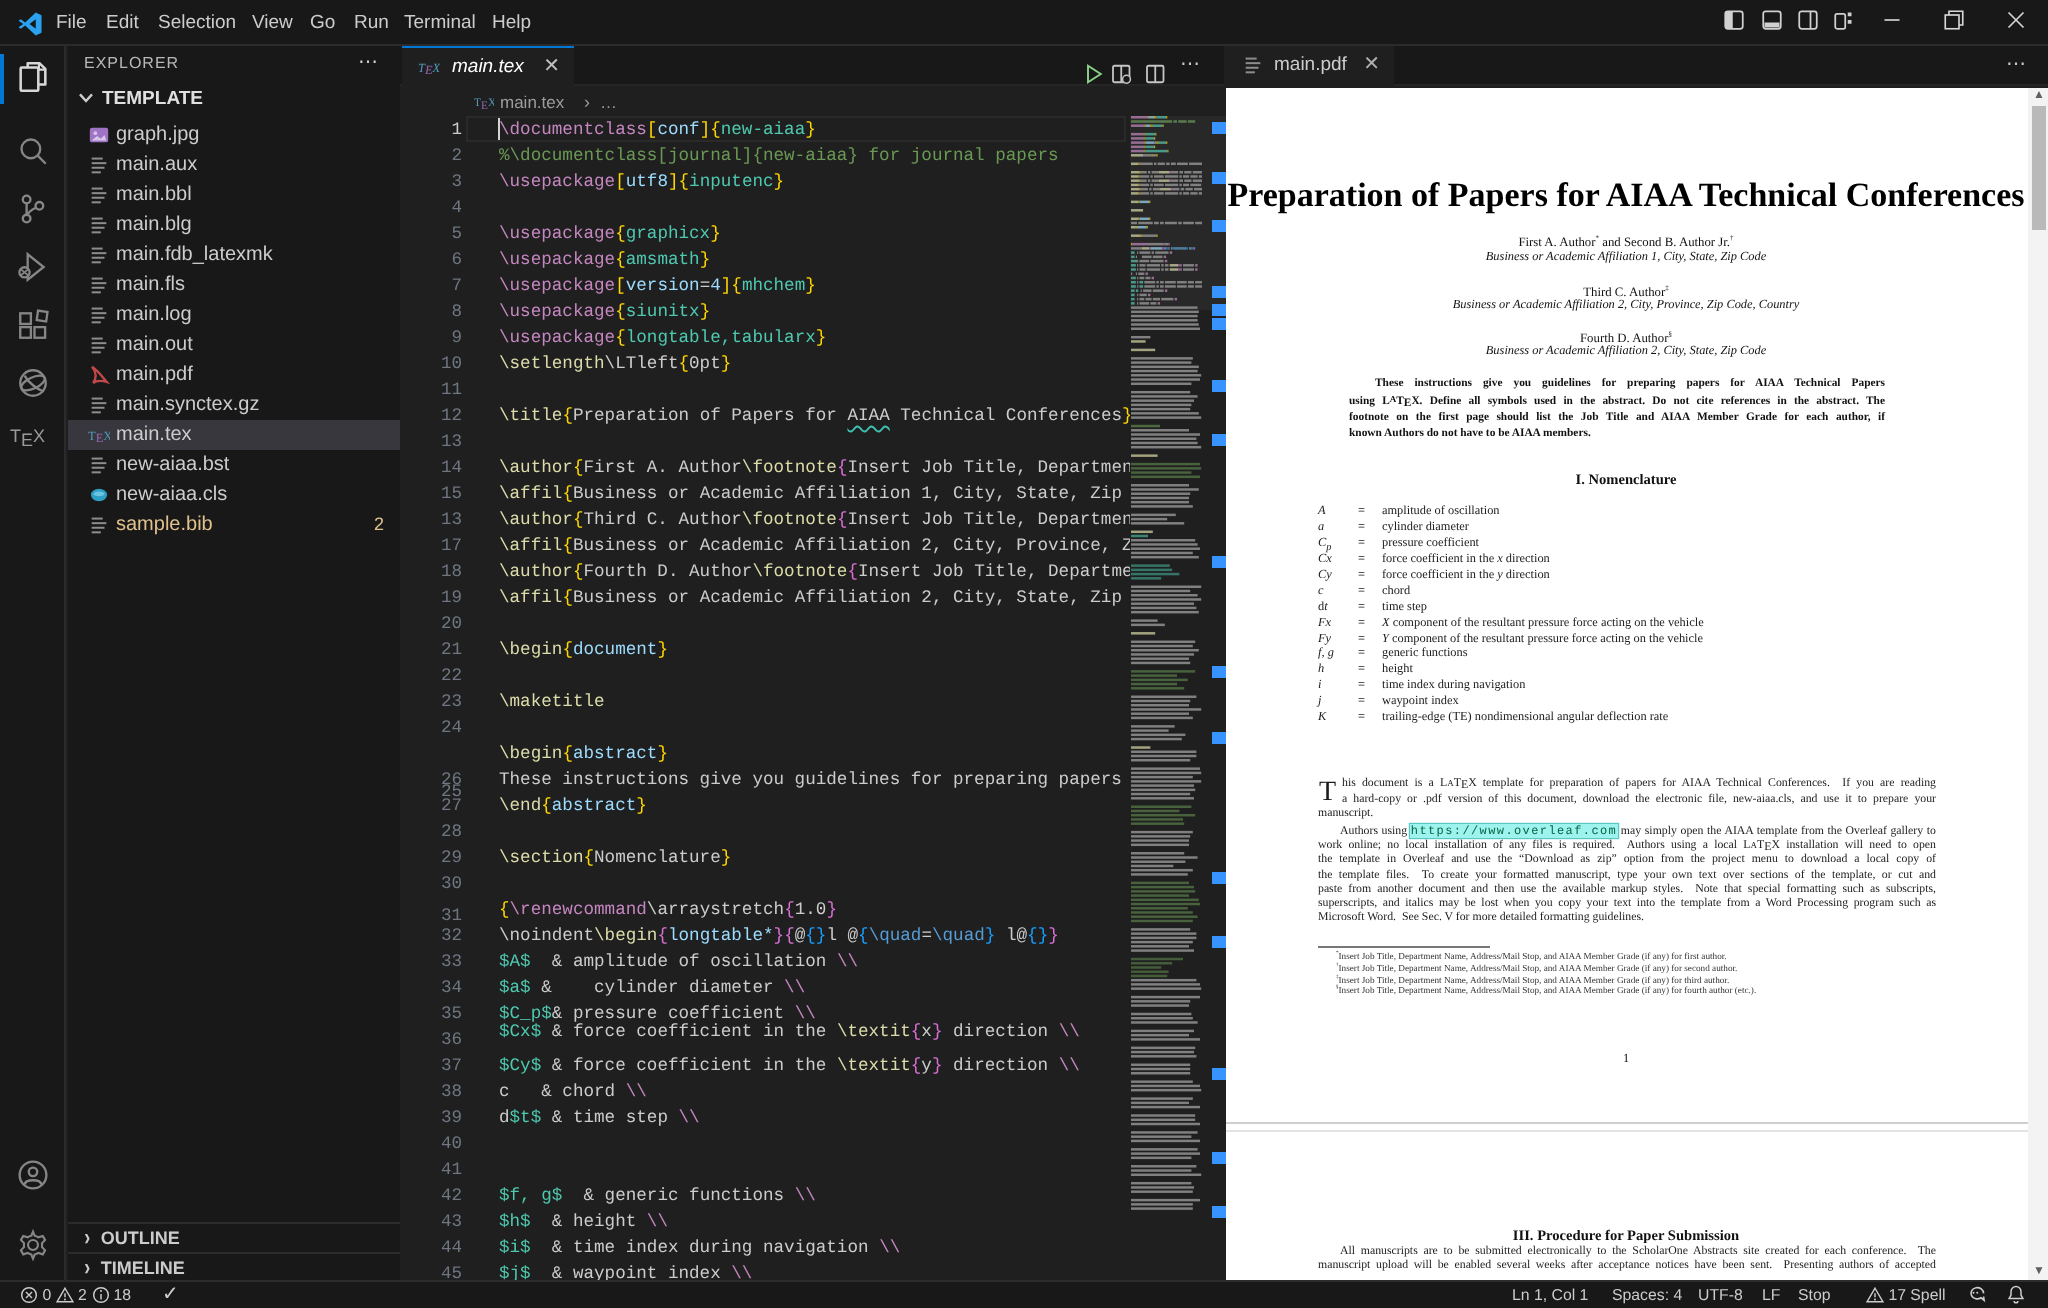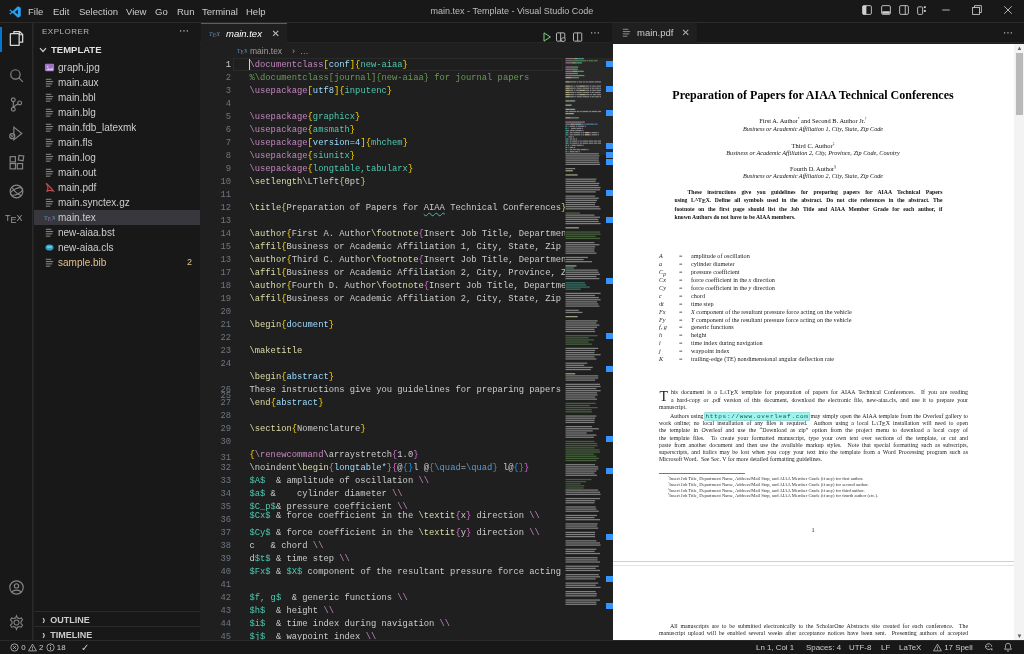--- a/index.html
+++ b/index.html
@@ -74,21 +74,20 @@
       <path fill="#29a3f1" d="M74 2 L30 44 L12 30 L2 36 L22 50 L2 64 L12 70 L30 56 L74 98 L98 86 L98 14 Z M74 30 L74 70 L48 50 Z"></path>
     </svg>
  <span class="menu" style="left:28px">File</span>
  <span class="menu" style="left:53px">Edit</span>
  <span class="menu" style="left:79px">Selection</span>
  <span class="menu" style="left:126px">View</span>
  <span class="menu" style="left:155px">Go</span>
  <span class="menu" style="left:177px">Run</span>
  <span class="menu" style="left:202px">Terminal</span>
  <span class="menu" style="left:246px">Help</span>
- <span id="wtitle">main.tex - Template - Visual Studio Code</span>
  <svg class="wbtn" style="left:862px;top:5px" width="10" height="10" viewBox="0 0 16 16">
       <rect x="1" y="1" width="14" height="14" rx="2" fill="none" stroke="#d0d0d0" stroke-width="1.4"></rect>
       <rect x="1" y="1" width="6" height="14" rx="1" fill="#d0d0d0"></rect>
     </svg>
  <svg class="wbtn" style="left:881px;top:5px" width="10" height="10" viewBox="0 0 16 16">
       <rect x="1" y="1" width="14" height="14" rx="2" fill="none" stroke="#d0d0d0" stroke-width="1.4"></rect>
       <rect x="2" y="10" width="12" height="4" fill="#d0d0d0"></rect>
     </svg>
  <svg class="wbtn" style="left:899px;top:5px" width="10" height="10" viewBox="0 0 16 16">
       <rect x="1" y="1" width="14" height="14" rx="2" fill="none" stroke="#d0d0d0" stroke-width="1.4"></rect>
@@ -401,21 +400,20 @@
 <div class="cl" style="top:443px"><span class="tl">$C_p$</span><span class="wh">&amp;&nbsp;pressure&nbsp;coefficient&nbsp;</span><span class="pk">\\</span></div>
 <div class="ln" style="top:456px">36</div>
 <div class="cl" style="top:452px"><span class="tl">$Cx$</span><span class="wh">&nbsp;&amp;&nbsp;force&nbsp;coefficient&nbsp;in&nbsp;the&nbsp;</span><span class="yl">\textit</span><span class="o2">{</span><span class="wh">x</span><span class="o2">}</span><span class="wh">&nbsp;direction&nbsp;</span><span class="pk">\\</span></div>
 <div class="ln" style="top:469px">37</div>
 <div class="cl" style="top:469px"><span class="tl">$Cy$</span><span class="wh">&nbsp;&amp;&nbsp;force&nbsp;coefficient&nbsp;in&nbsp;the&nbsp;</span><span class="yl">\textit</span><span class="o2">{</span><span class="wh">y</span><span class="o2">}</span><span class="wh">&nbsp;direction&nbsp;</span><span class="pk">\\</span></div>
 <div class="ln" style="top:482px">38</div>
 <div class="cl" style="top:482px"><span class="wh">c&nbsp;&nbsp;&nbsp;&amp;&nbsp;chord&nbsp;</span><span class="pk">\\</span></div>
 <div class="ln" style="top:495px">39</div>
 <div class="cl" style="top:495px"><span class="wh">d</span><span class="tl">$t$</span><span class="wh">&nbsp;&amp;&nbsp;time&nbsp;step&nbsp;</span><span class="pk">\\</span></div>
 <div class="ln" style="top:508px">40</div>
-<div class="cl" style="top:508px"><span class="tl">$Fx$</span><span class="wh">&nbsp;&amp;&nbsp;</span><span class="tl">$X$</span><span class="wh">&nbsp;component&nbsp;of&nbsp;the&nbsp;resultant&nbsp;pressure&nbsp;force&nbsp;acting</span></div>
 <div class="ln" style="top:521px">41</div>
 <div class="ln" style="top:534px">42</div>
 <div class="cl" style="top:534px"><span class="tl">$f,&nbsp;g$</span><span class="wh">&nbsp;&nbsp;&amp;&nbsp;generic&nbsp;functions&nbsp;</span><span class="pk">\\</span></div>
 <div class="ln" style="top:547px">43</div>
 <div class="cl" style="top:547px"><span class="tl">$h$</span><span class="wh">&nbsp;&nbsp;&amp;&nbsp;height&nbsp;</span><span class="pk">\\</span></div>
 <div class="ln" style="top:560px">44</div>
 <div class="cl" style="top:560px"><span class="tl">$i$</span><span class="wh">&nbsp;&nbsp;&amp;&nbsp;time&nbsp;index&nbsp;during&nbsp;navigation&nbsp;</span><span class="pk">\\</span></div>
 <div class="ln" style="top:573px">45</div>
 <div class="cl" style="top:573px"><span class="tl">$j$</span><span class="wh">&nbsp;&nbsp;&amp;&nbsp;waypoint&nbsp;index&nbsp;</span><span class="pk">\\</span></div>
 </div>
@@ -887,33 +885,34 @@
           <line x1="2" y1="10" x2="7" y2="10"></line>
         </g>
       </svg>
       <span class="tx">main.pdf</span>
       <span class="cl1">✕</span>
     </div>
  <div id="pdots" style="font-size:10px;letter-spacing:1px">⋯</div>
 </div>
 
 <div id="pdf">
- <div class="c" style="top:43.5px;font-size:12px;font-weight:bold;color:#000">Preparation of Papers for AIAA Technical Conferences</div>
+ <div class="c" style="top:43.5px;font-size:17px;font-weight:bold;color:#000">Preparation of Papers for AIAA Technical Conferences</div>
  <div class="c" style="top:73.3px;font-size:6.4px">First A. Author<sup>*</sup> and Second B. Author Jr.<sup>†</sup></div>
  <div class="c" style="top:81.3px;font-size:6.2px;font-style:italic">Business or Academic Affiliation 1, City, State, Zip Code</div>
  <div class="c" style="top:97.6px;font-size:6.4px">Third C. Author<sup>‡</sup></div>
  <div class="c" style="top:105.1px;font-size:6.2px;font-style:italic">Business or Academic Affiliation 2, City, Province, Zip Code, Country</div>
  <div class="c" style="top:120.6px;font-size:6.4px">Fourth D. Author<sup>§</sup></div>
  <div class="c" style="top:128.3px;font-size:6.2px;font-style:italic">Business or Academic Affiliation 2, City, State, Zip Code</div>
 
  <div class="jl ab" style="top:145px;text-indent:13px">These instructions give you guidelines for preparing papers for AIAA Technical Papers</div>
  <div class="jl ab" style="top:153.4px">using L<span style="font-size:4.5px;vertical-align:1px">A</span>T<span style="vertical-align:-1px">E</span>X. Define all symbols used in the abstract. Do not cite references in the abstract. The</div>
  <div class="jl ab" style="top:161.8px">footnote on the first page should list the Job Title and AIAA Member Grade for each author, if</div>
  <div class="ll" style="top:170.2px;left:61.5px;font-weight:bold;font-size:5.7px;color:#111">known Authors do not have to be AIAA members.</div>
 
+ <div class="c" style="top:190.5px;font-size:7.3px;font-weight:bold">I. Nomenclature</div>
  <div class="nrow" style="top:207.9px">
       <span class="nsym"><i>A</i></span>
       <span class="neq">=</span>
       <span class="ndesc">amplitude of oscillation</span>
     </div>
     <div class="nrow" style="top:215.8px">
       <span class="nsym"><i>a</i></span>
       <span class="neq">=</span>
       <span class="ndesc">cylinder diameter</span>
     </div>
@@ -995,20 +994,21 @@
 <div class="fn" style="top:431px"><sup>*</sup>Insert Job Title, Department Name, Address/Mail Stop, and AIAA Member Grade (if any) for first author.</div>
 <div class="fn" style="top:436.8px"><sup>†</sup>Insert Job Title, Department Name, Address/Mail Stop, and AIAA Member Grade (if any) for second author.</div>
 <div class="fn" style="top:442.6px"><sup>‡</sup>Insert Job Title, Department Name, Address/Mail Stop, and AIAA Member Grade (if any) for third author.</div>
 <div class="fn" style="top:448.4px"><sup>§</sup>Insert Job Title, Department Name, Address/Mail Stop, and AIAA Member Grade (if any) for fourth author (etc.).</div>
 
  <div class="c" style="top:482px;font-size:6.2px">1</div>
 
  <div id="pgsep1"></div>
     <div id="pgsep2"></div>
 
+ <div class="c" style="top:569px;font-size:7.3px;font-weight:bold">III. Procedure for Paper Submission</div>
  <div class="jl" style="top:578.5px;text-indent:11px">All manuscripts are to be submitted electronically to the ScholarOne Abstracts site created for each conference.&nbsp; The</div>
  <div class="jl" style="top:585.9px">manuscript upload will be enabled several weeks after acceptance notices have been sent.&nbsp; Presenting authors of accepted</div>
 
  <div id="pscroll">
       <div style="position:absolute;top:1px;left:2.5px;color:#606060;font-size:6px">▲</div>
       <div style="position:absolute;bottom:1px;left:2.5px;color:#606060;font-size:6px">▼</div>
     </div>
  <div id="pthumb"></div>
 </div>
 
@@ -1023,21 +1023,21 @@
       </svg> 2 <svg width="9" height="9" viewBox="0 0 16 16" style="vertical-align:-1.5px">
         <circle cx="8" cy="8" r="6.5" fill="none" stroke="#ccc" stroke-width="1.3"></circle>
         <line x1="8" y1="7" x2="8" y2="12" stroke="#ccc" stroke-width="1.3"></line>
         <circle cx="8" cy="4.5" r=".9" fill="#ccc"></circle>
       </svg> 18</span>
  <span class="it" style="left:81px;font-size:10px">✓</span>
  <span class="it" style="left:756px">Ln 1, Col 1</span>
  <span class="it" style="left:806px">Spaces: 4</span>
  <span class="it" style="left:849px">UTF-8</span>
  <span class="it" style="left:881px">LF</span>
- <span class="it" style="left:899px">LaTeX</span>
+ <span class="it" style="left:899px">Stop</span>
  <span class="it" style="left:933px"><svg width="9" height="9" viewBox="0 0 16 16" style="vertical-align:-1.5px">
         <path d="M8 2 L15 14 H1 Z" fill="none" stroke="#ccc" stroke-width="1.3"></path>
         <line x1="8" y1="6.5" x2="8" y2="10" stroke="#ccc" stroke-width="1.3"></line>
         <circle cx="8" cy="12" r=".9" fill="#ccc"></circle>
       </svg> 17 Spell</span>
  <span class="it" style="left:983px"><svg width="10" height="10" viewBox="0 0 16 16" style="vertical-align:-2px">
         <path d="M14 7.5 a5 4.5 0 1 0 -2 3.5 l2.5 2 -0.5 -3" fill="none" stroke="#ccc" stroke-width="1.3"></path>
         <circle cx="6" cy="7" r=".8" fill="#ccc"></circle>
         <circle cx="9" cy="7" r=".8" fill="#ccc"></circle>
       </svg></span>

